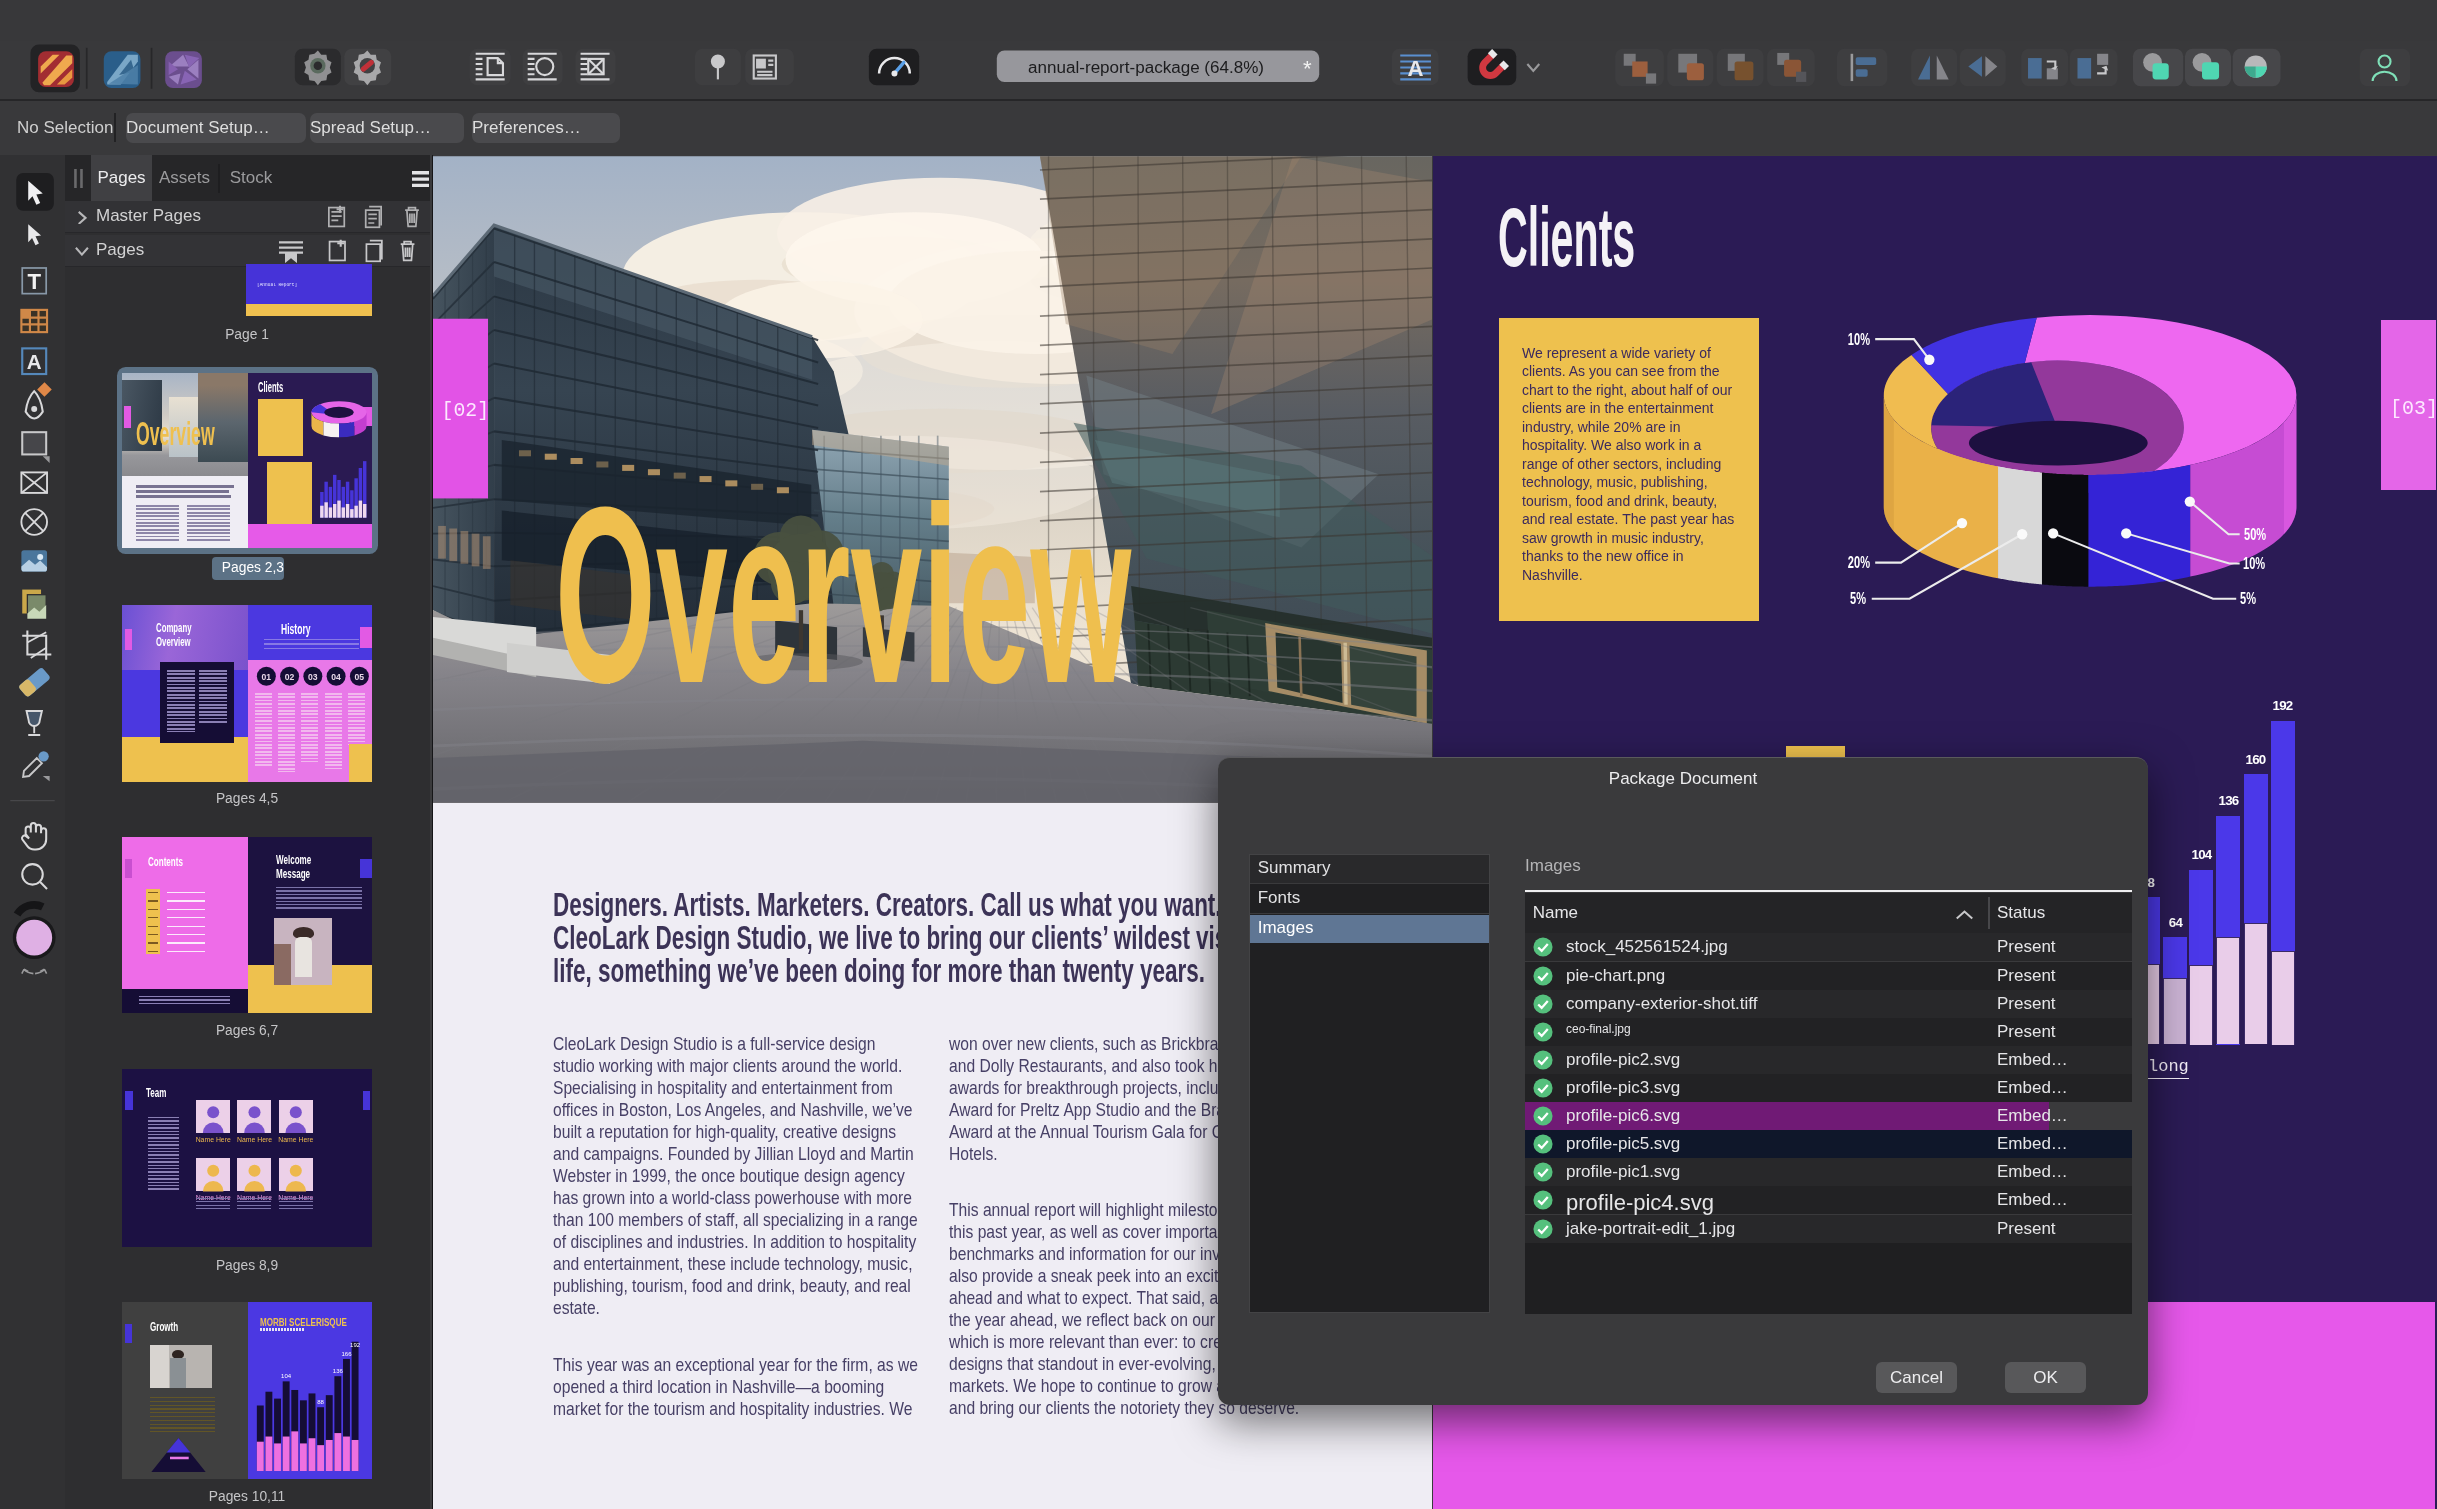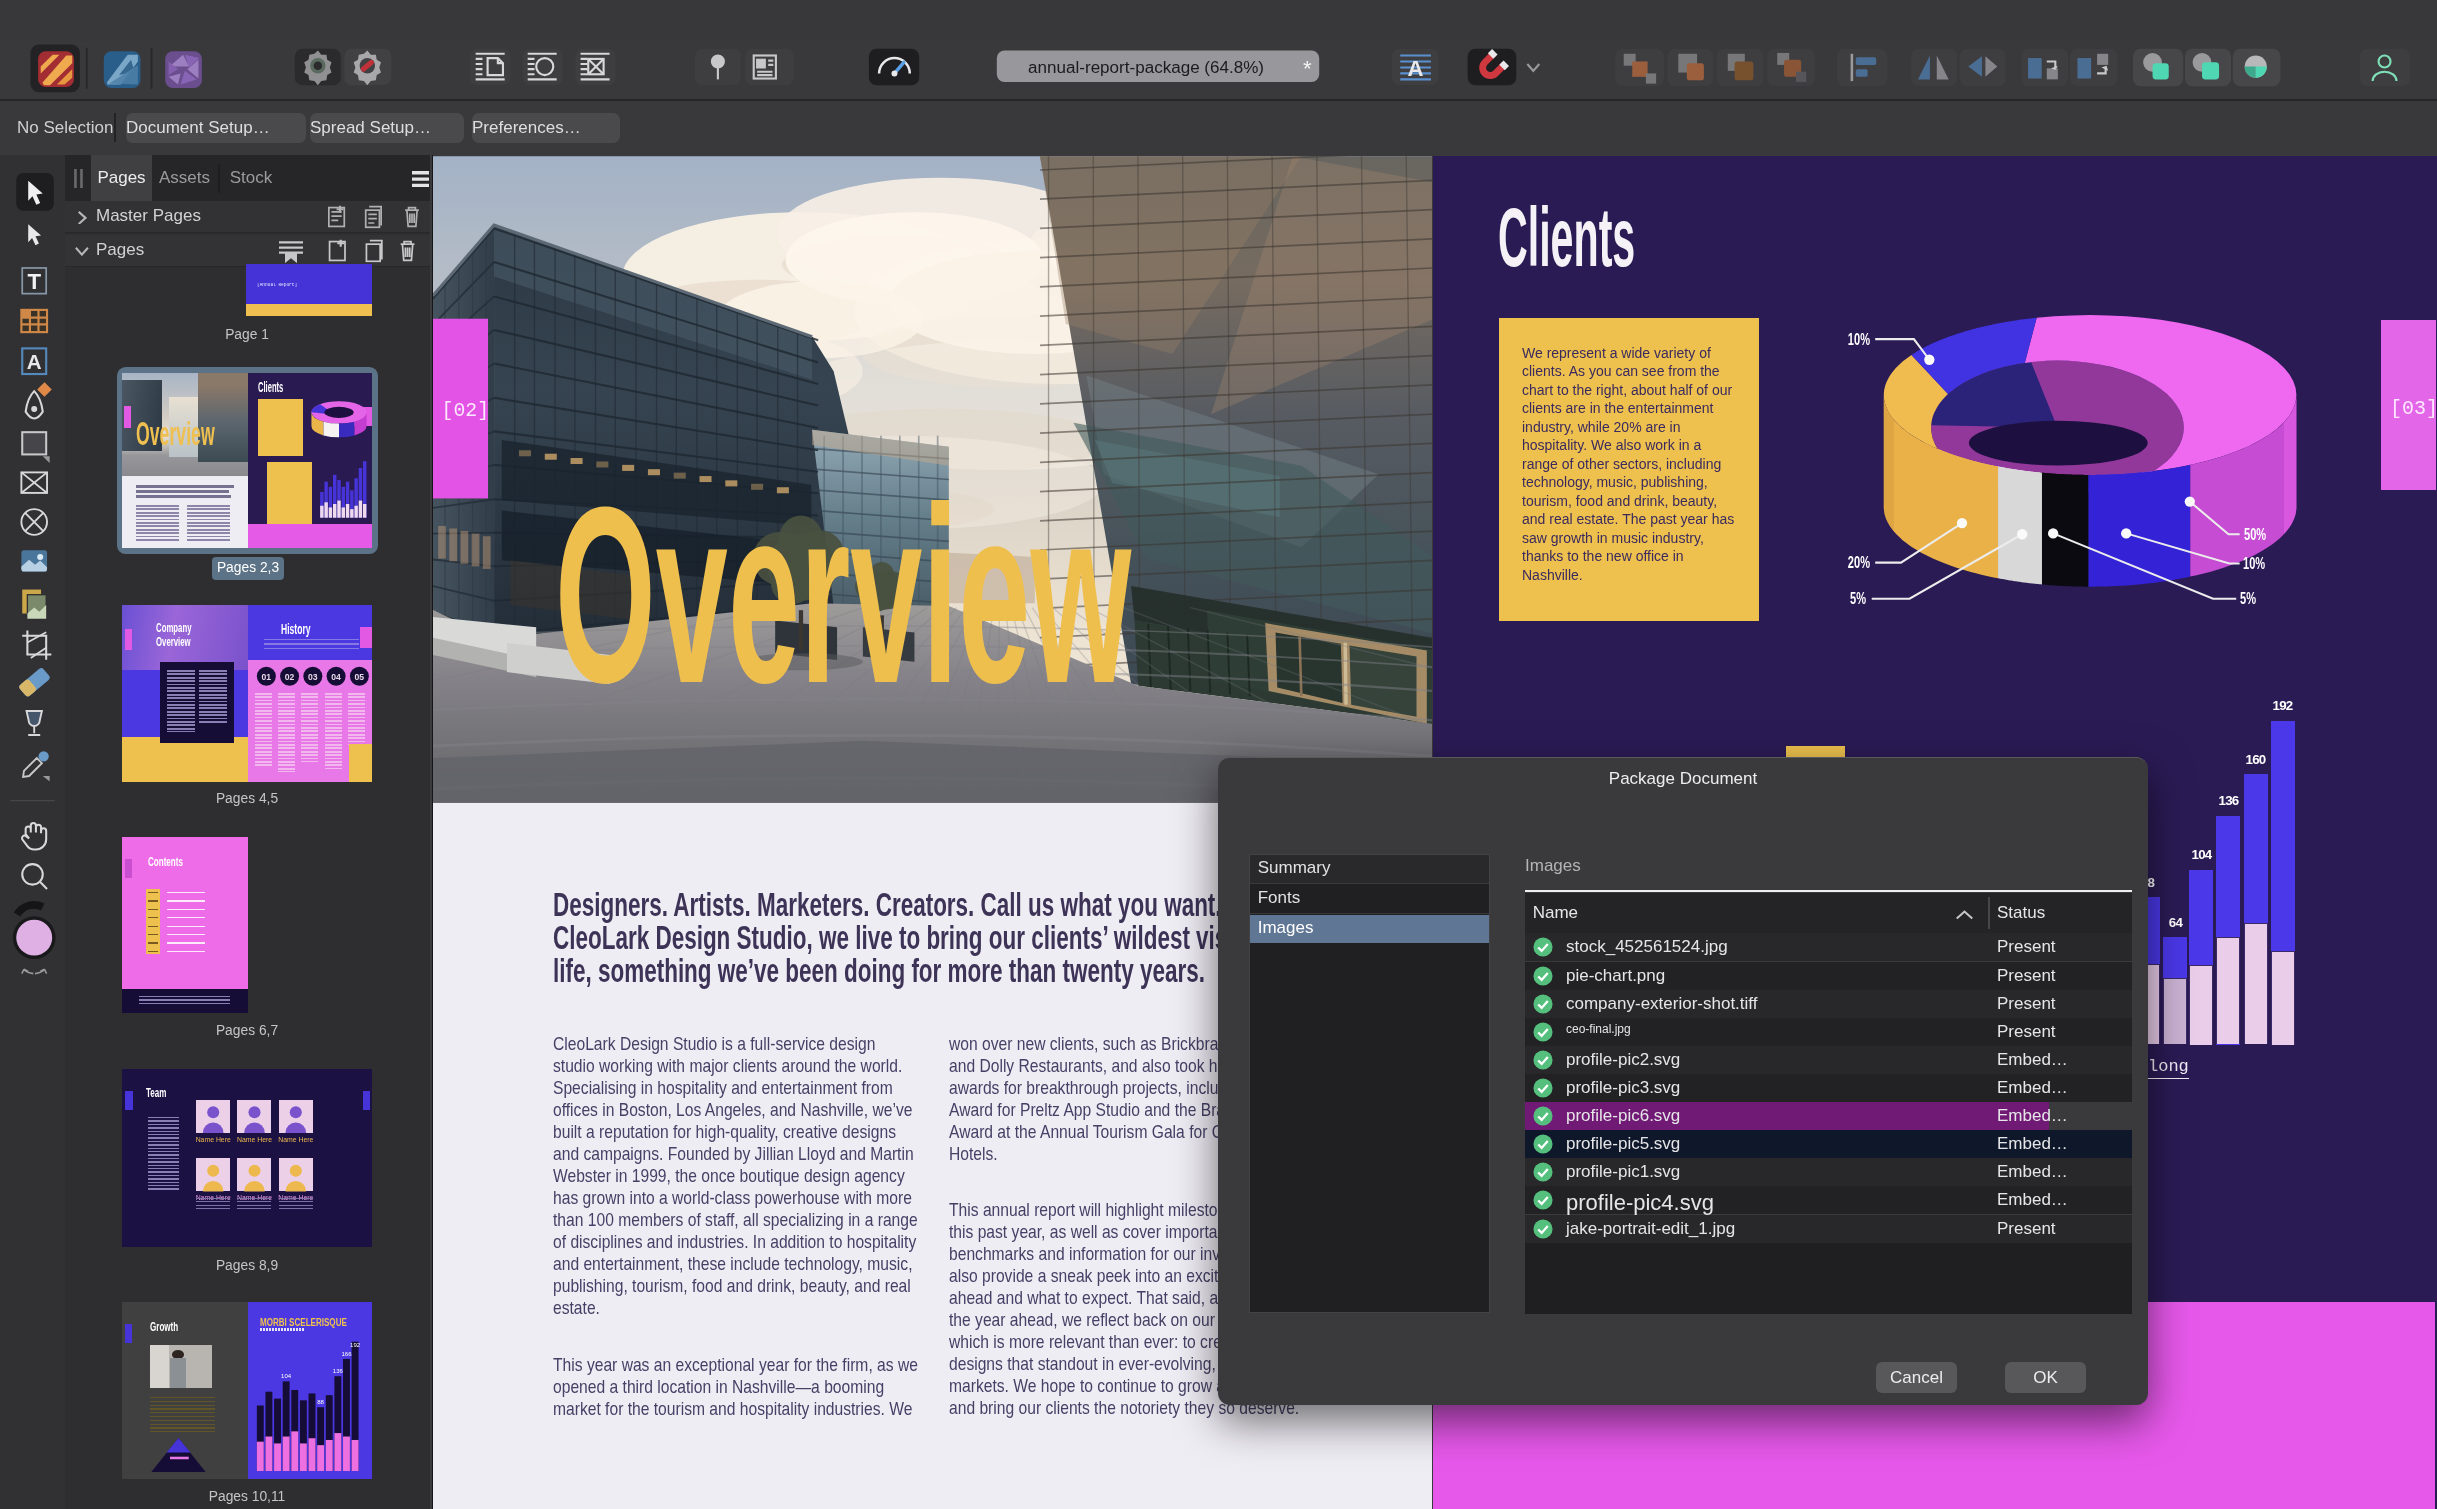--- a/index.html
+++ b/index.html
@@ -389,21 +389,21 @@
               <rect x="30" y="56" width="4" height="16"></rect>
               <rect x="35" y="62" width="4" height="10"></rect>
               <rect x="40" y="58" width="4" height="14"></rect>
               <rect x="45" y="52" width="4" height="20"></rect>
               <rect x="50" y="56" width="4" height="16"></rect>
           </g>
         </svg>
         <div class="abs" style="left:0;top:151px;width:125px;height:24px;background:#e65ae8;"></div>
       </div>
     </div>
-    <div class="abs" style="left:147px;top:402px;width:72px;height:23px;background:#5c7286;border-radius:4px;color:#fff;font-size:13.8px;text-align:center;line-height:22.4px;">Pages 2,3</div>
+    <div class="abs" style="left:147px;top:402px;width:72px;height:23px;background:#5c7286;border-radius:4px;color:#fff;font-size:13.8px;text-align:right;line-height:22.4px;">Pages 2,3</div>
 
     <div class="abs" style="left:57px;top:450px;width:250px;height:177px;overflow:hidden;">
       <div class="abs" style="left:0;top:0;width:126px;height:177px;background:#4b38e0;">
         <div class="abs" style="left:0;top:0;width:126px;height:65px;background:linear-gradient(100deg,#6a50d4,#9a66d8 40%,#7a52cc);"></div>
         <div class="abs" style="left:2.6px;top:24px;width:7.7px;height:20.6px;background:#e25ae4;"></div>
         <div class="abs" style="left:34px;top:15.5px;color:#fff;font-size:13px;font-weight:bold;line-height:14.6px;transform:scaleX(.6);transform-origin:0 0;">Company<br>Overview</div>
         <div class="abs" style="left:0;bottom:0;width:126px;height:45px;background:#eec14e;"></div>
         <div class="abs" style="left:38px;top:57px;width:74px;height:81px;background:#150d35;"></div>
         <div class="abs" style="left:45px;top:65px;width:27.5px;height:62px;background:repeating-linear-gradient(180deg,#8a7fb4 0 1.7px,#150d35 1.7px 3.4px);"></div>
         <div class="abs" style="left:77px;top:65px;width:27.5px;height:53px;background:repeating-linear-gradient(180deg,#8a7fb4 0 1.7px,#150d35 1.7px 3.4px);"></div>
@@ -441,20 +441,31 @@
 
     <div class="abs" style="left:57px;top:682px;width:250px;height:176px;overflow:hidden;">
       <div class="abs" style="left:0;top:0;width:126px;height:176px;background:#ee6ce8;">
         <div class="abs" style="left:2.6px;top:22.4px;width:7.7px;height:19px;background:#c94fd0;"></div>
         <div class="abs" style="left:26px;top:17px;color:#fff;font-size:13px;font-weight:bold;transform:scaleX(.62);transform-origin:0 0;">Contents</div>
         <div class="abs" style="left:24px;top:52px;width:13.8px;height:65px;background:#eec14e;"></div>
         <div class="abs" style="left:26px;top:55px;width:10.3px;height:60px;background:repeating-linear-gradient(180deg,#7a5a20 0 1.3px,transparent 1.3px 8.4px);"></div>
         <div class="abs" style="left:45px;top:55px;width:38px;height:60px;background:repeating-linear-gradient(180deg,#fff 0 1.3px,transparent 1.3px 8.4px);opacity:.85;"></div>
         <div class="abs" style="left:0;bottom:0;width:126px;height:24px;background:#150d35;"></div>
         <div class="abs" style="left:17px;bottom:6.9px;width:91px;height:10.3px;background:repeating-linear-gradient(180deg,#8a7fb4 0 1.3px,transparent 1.3px 3.4px);"></div>
+      </div>
+      <div class="abs" style="left:126px;top:0;width:125px;height:176px;background:#1c1240;">
+        <div class="abs" style="left:112px;top:22.4px;width:13px;height:19px;background:#4634d8;"></div>
+        <div class="abs" style="left:27.5px;top:15.5px;color:#fff;font-size:13px;font-weight:bold;line-height:14.6px;transform:scaleX(.62);transform-origin:0 0;">Welcome<br>Message</div>
+        <div class="abs" style="left:27.5px;top:50px;width:86px;height:22.4px;background:repeating-linear-gradient(180deg,#7a72a8 0 1.3px,transparent 1.3px 3.4px);"></div>
+        <div class="abs" style="left:0;bottom:0;width:125px;height:48px;background:#eec14e;"></div>
+        <div class="abs" style="left:26px;top:81px;width:58px;height:67px;background:#c8b4c0;">
+          <div class="abs" style="left:19px;top:8.6px;width:20.6px;height:12px;background:#3a2a28;border-radius:50% 50% 40% 40%;"></div>
+          <div class="abs" style="left:20.6px;top:19px;width:17px;height:40px;background:#e8e4e0;border-radius:5.2px 5.2px 0 0;"></div>
+          <div class="abs" style="left:0px;top:26px;width:17px;height:41px;background:#8a6a62;"></div>
+        </div>
       </div>
     </div>
     <div class="thumblabel" style="left:53px;top:868px;">Pages 6,7</div>
 
     <div class="abs" style="left:57px;top:914px;width:250px;height:178px;overflow:hidden;background:#1c1143;">
       <div class="abs" style="left:3.4px;top:22.4px;width:7.7px;height:19px;background:#4634d8;"></div>
       <div class="abs" style="right:1.7px;top:22.4px;width:7.7px;height:19px;background:#4634d8;"></div>
       <div class="abs" style="left:24px;top:15.5px;color:#fff;font-size:13px;font-weight:bold;transform:scaleX(.62);transform-origin:0 0;">Team</div>
       <div class="abs" style="left:26px;top:48px;width:31px;height:74px;background:repeating-linear-gradient(180deg,#8a7fb4 0 1.3px,transparent 1.3px 3.4px);"></div>
       <div class="abs" style="left:74px;top:31px;width:34px;height:33px;background:#ecd0e8;"></div>

